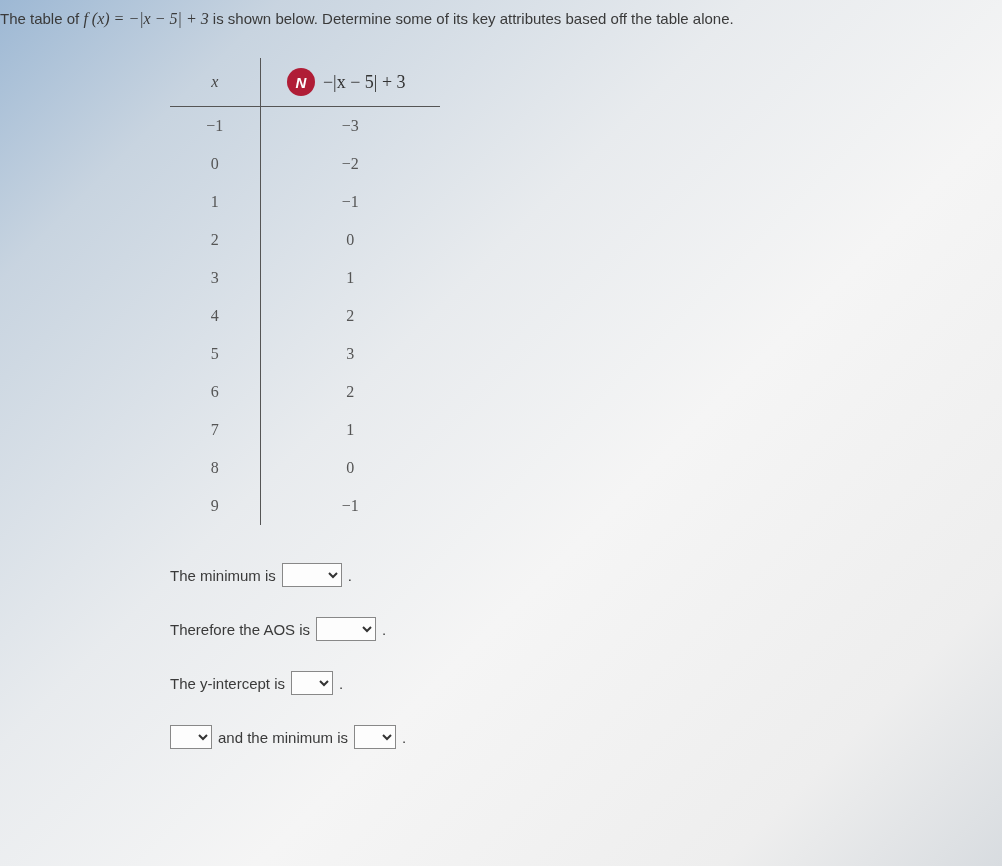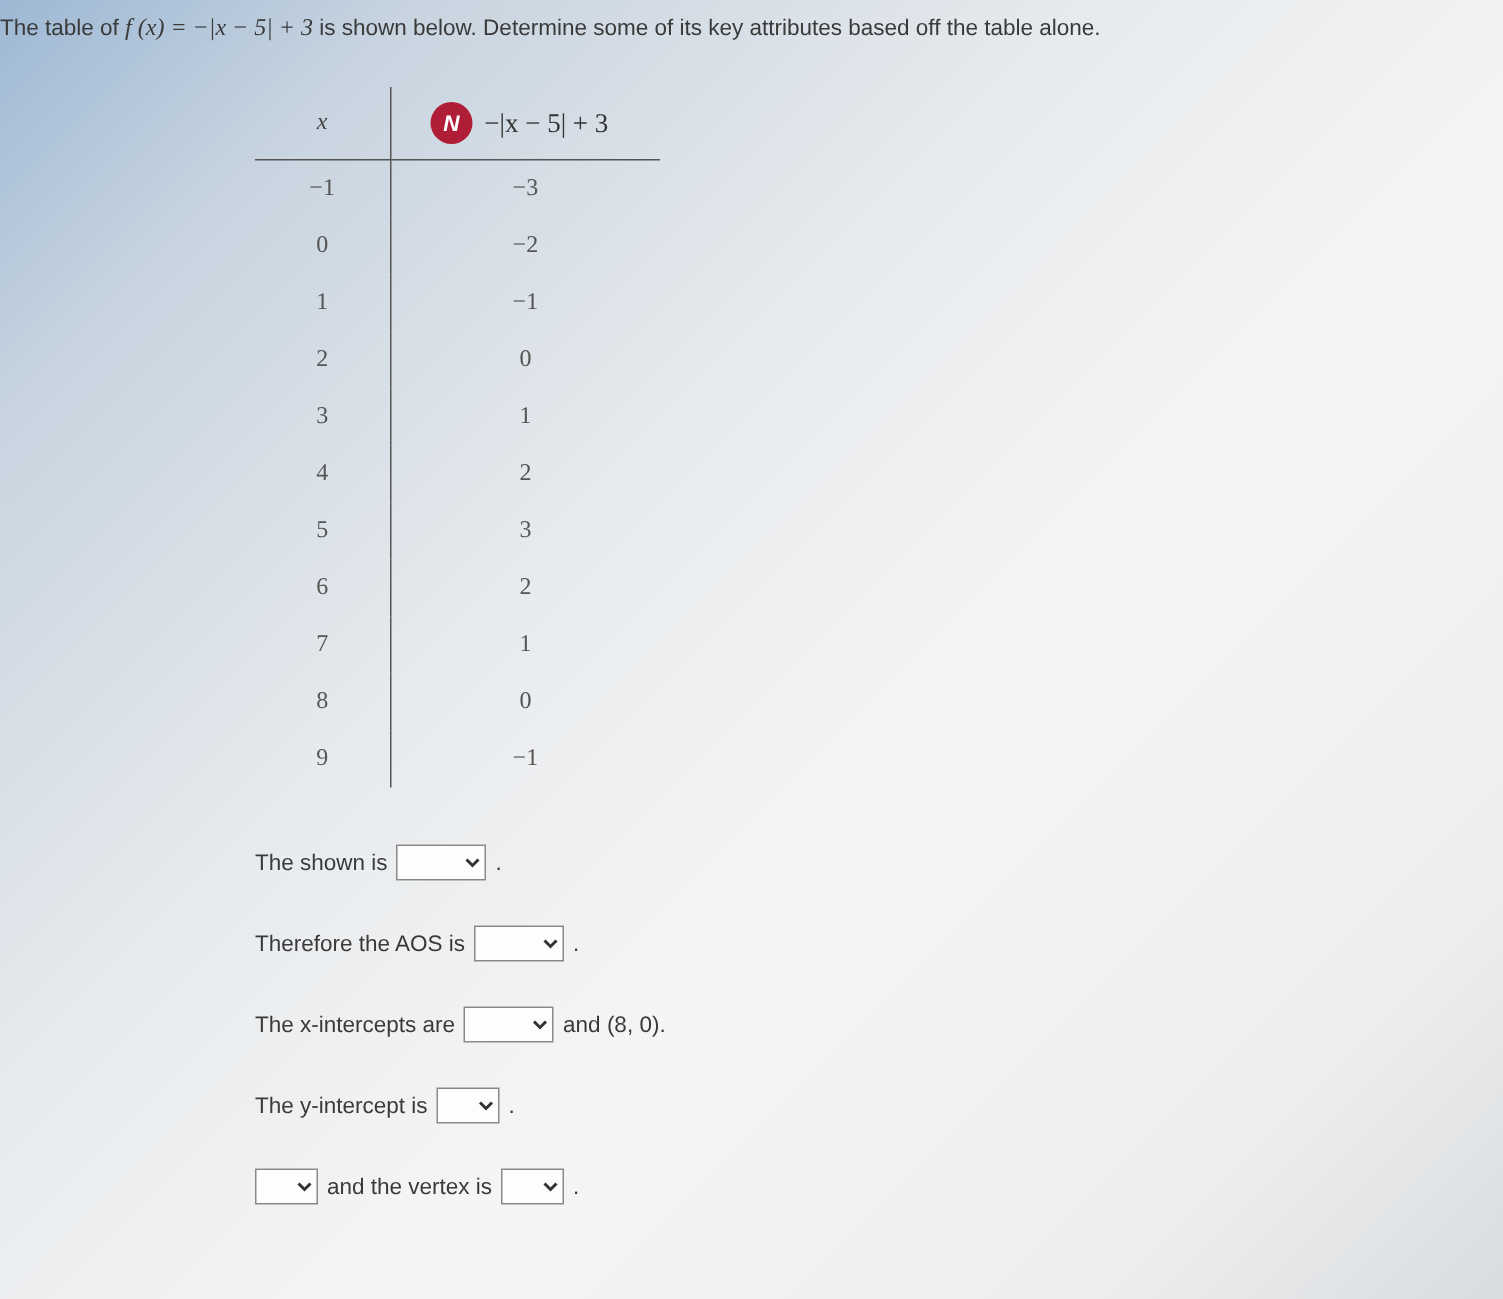--- a/index.html
+++ b/index.html
@@ -178,38 +178,33 @@
           <td>0</td>
         </tr>
       <tr>
           <td class="cell-x">9</td>
           <td>−1</td>
         </tr>
     </tbody>
   </table>
 
   <div class="question-line">
-    <span>The shown is</span>
+    <span>The minimum is</span>
     <select class="dropdown"><option></option></select>.
   </div>
 
   <div class="question-line">
     <span>Therefore the AOS is</span>
     <select class="dropdown"><option></option></select>.
   </div>
 
-  <div class="question-line">
-    <span>The x-intercepts are</span>
-    <select class="dropdown"><option></option></select>
-    <span>and (8, 0).</span>
-  </div>
 
   <div class="question-line">
     <span>The y-intercept is</span>
     <select class="dropdown dropdown-sm"><option></option></select>.
   </div>
 
   <div class="question-line">
     <select class="dropdown dropdown-sm"><option></option></select>
-    <span>and the vertex is</span>
+    <span>and the minimum is</span>
     <select class="dropdown dropdown-sm"><option></option></select>.
   </div>
 </div>
 
 </body></html>

